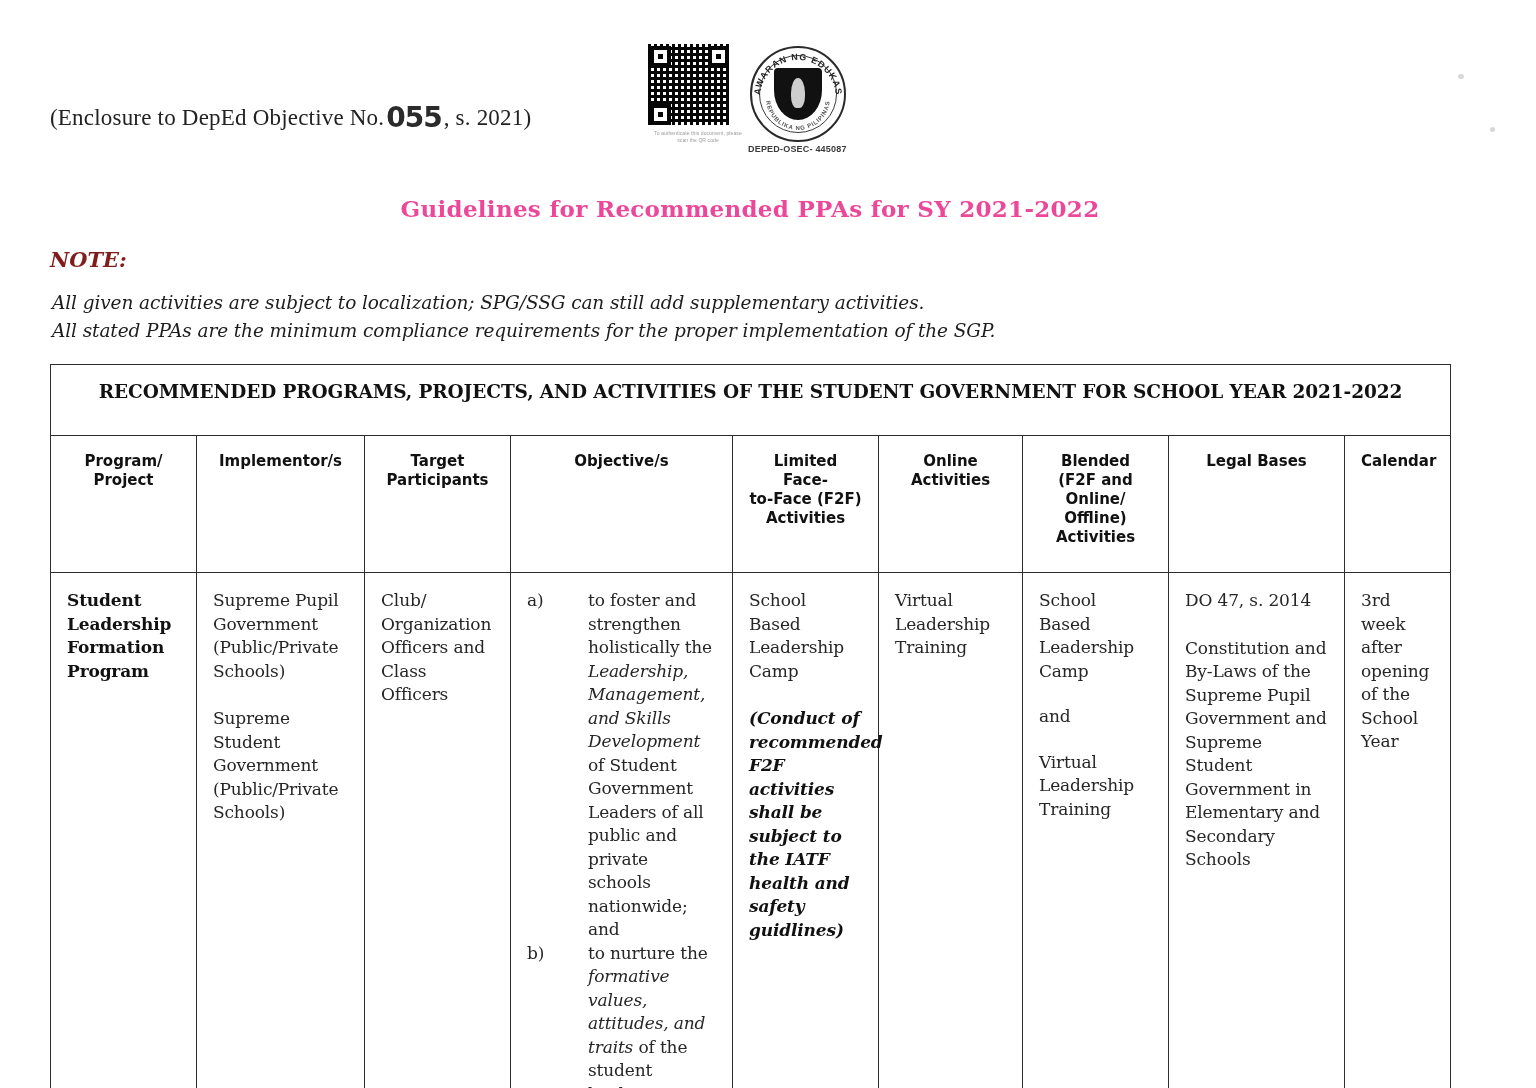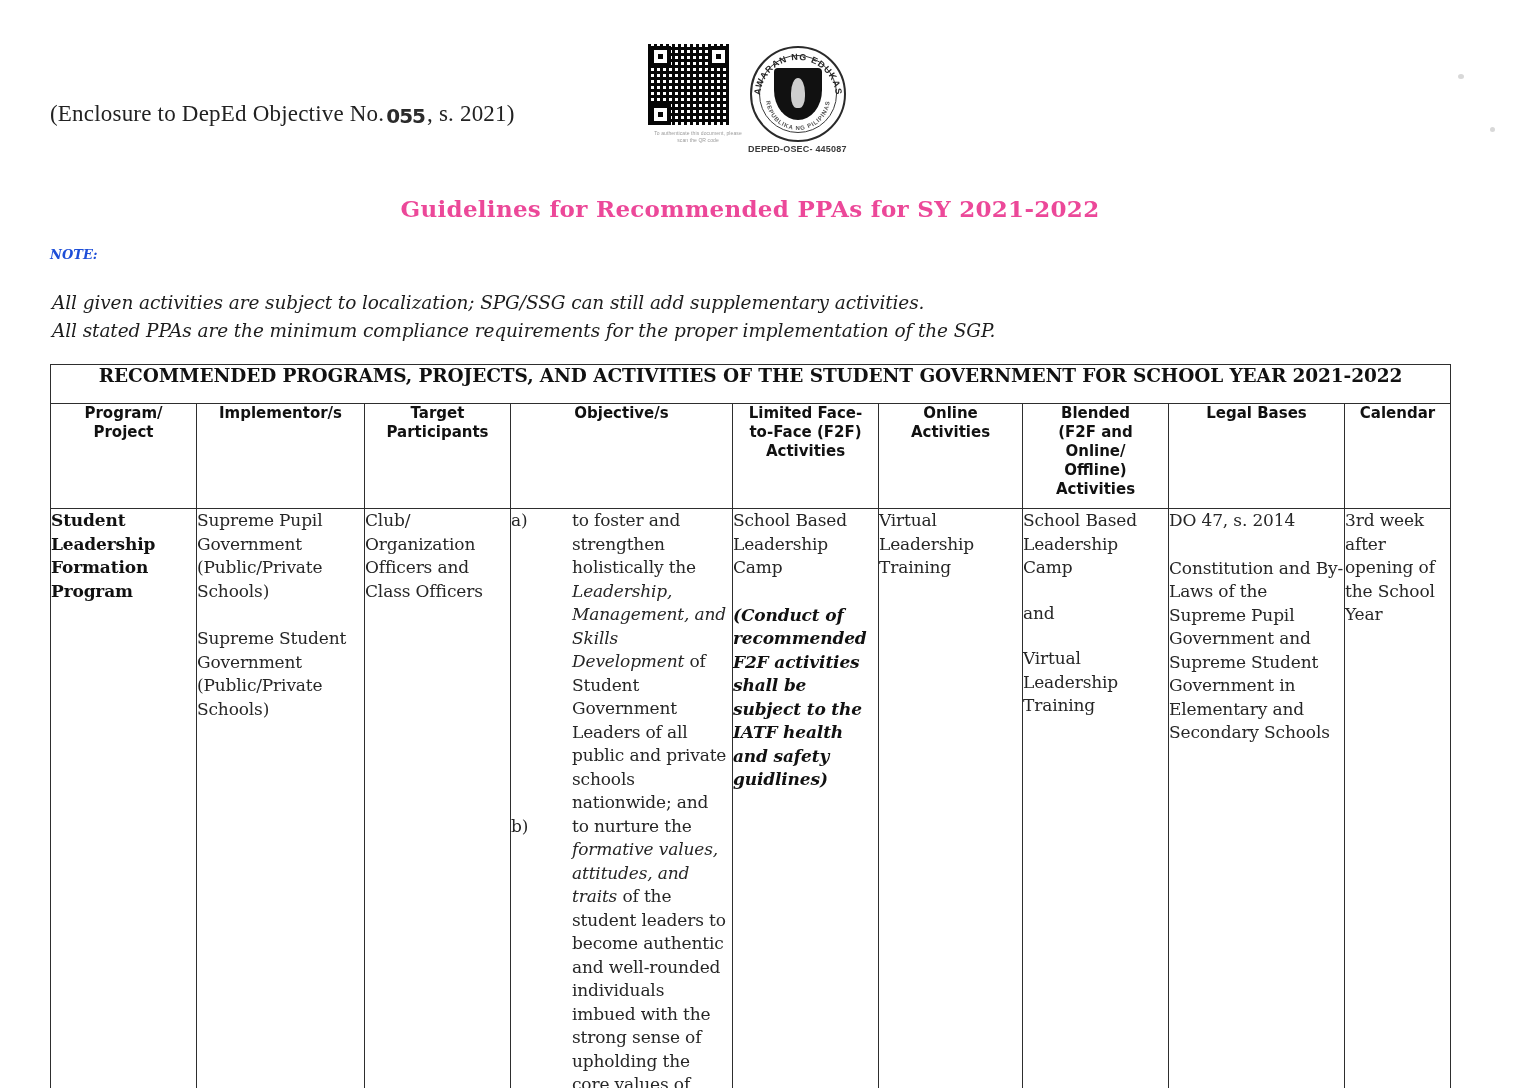--- a/index.html
+++ b/index.html
@@ -28,21 +28,21 @@
     left: 50px;
     top: 101px;
     font-family: "Liberation Serif", serif;
     font-size: 23px;
     letter-spacing: 0.2px;
     color: #222;
     white-space: nowrap;
   }
   #enclosure-line .memo-number {
     font-family: "DejaVu Sans", sans-serif;
-    font-size: 20px;
+    font-size: 28px;
     font-weight: bold;
     letter-spacing: -1px;
     vertical-align: -2px;
     padding: 0 2px;
     color: #2b2b2b;
   }
 
   
   #authentication-block {
     position: absolute;
@@ -181,24 +181,24 @@
     font-size: 23px;
     font-weight: bold;
     letter-spacing: 0.3px;
     color: #ec4899;
   }
   #note-label {
     position: absolute;
     left: 50px;
     top: 247px;
     font-family: "DejaVu Serif", "Liberation Serif", serif;
-    font-size: 13px;
+    font-size: 21px;
     font-weight: bold;
     font-style: italic;
-    color: #1d4ed8;
+    color: #7f1d1d;
     text-align: right;
   }
   #note-lines {
     position: absolute;
     left: 52px;
     top: 289px;
     width: 1150px;
     font-family: "DejaVu Serif", "Liberation Serif", serif;
     font-size: 18.5px;
     font-style: italic;
@@ -212,21 +212,21 @@
     position: absolute;
     left: 50px;
     top: 364px;
     width: 1400px;
     border-collapse: collapse;
     table-layout: fixed;
     background: #fff;
   }
   #ppa-table td, #ppa-table th {
     border: 1.4px solid #2e2e2e;
-    padding: 0;
+    padding: 16px;
     vertical-align: top;
   }
   #banner-cell {
     height: 38px;
     text-align: center;
     vertical-align: middle;
     font-family: "DejaVu Serif", "Liberation Serif", serif;
     font-size: 18.5px;
     font-weight: bold;
     letter-spacing: -0.1px;

